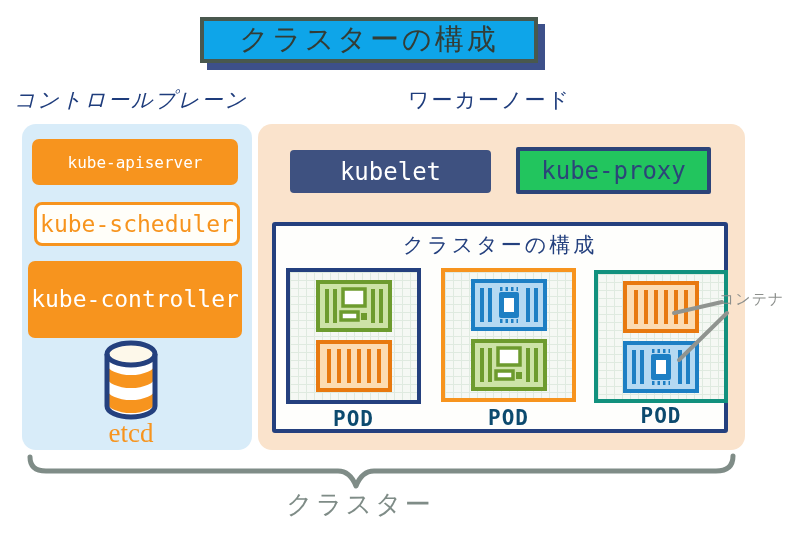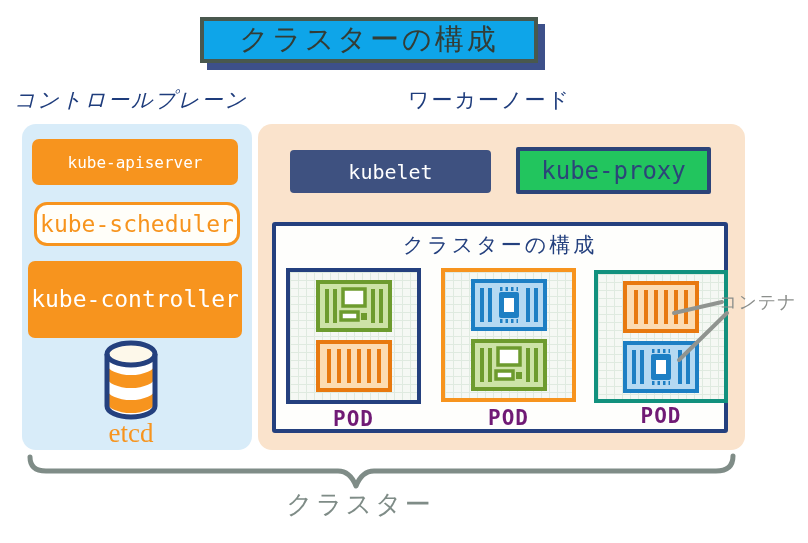--- a/index.html
+++ b/index.html
@@ -46,36 +46,36 @@
     display: flex; align-items: center; justify-content: center;
     font-family: "DejaVu Sans Mono", monospace;
     white-space: pre; text-align: center;
   }
   .box-apiserver {
     left: 32px; top: 139px; width: 206px; height: 46px;
     background: #f7941e; border-radius: 7px; color: #fff; font-size: 16px;
   }
   .box-scheduler {
     left: 34px; top: 202px; width: 206px; height: 44px;
-    background: #fffef9; border: 3px solid #f7941e; border-radius: 13px;
+    background: #fffef9; border: 3px solid #f7941e; border-radius: 8px;
     color: #f7941e; font-size: 23px;
   }
   .box-controller {
     left: 28px; top: 261px; width: 214px; height: 77px;
     background: #f7941e; border-radius: 7px; color: #fff; font-size: 23px;
     line-height: 1.2; flex-direction: row;
   }
   .etcd-icon { left: 102px; top: 340px; }
   .etcd-label {
     left: 95px; top: 418px; width: 72px; text-align: center;
     color: #f7941e; font-size: 27px; font-family: Liberation Serif, serif;
   }
   .box-kubelet {
     left: 290px; top: 150px; width: 201px; height: 43px;
-    background: #3e5180; border-radius: 4px; color: #fff; font-size: 20px;
+    background: #3e5180; border-radius: 4px; color: #fff; font-size: 24px;
   }
   .box-kubeproxy {
     left: 516px; top: 147px; width: 195px; height: 47px;
     background: #22c55e; border: 4px solid #2c4479; border-radius: 2px;
     color: #2c4479; font-size: 24px;
   }
 
   
   .runtime-box {
     left: 272px; top: 222px; width: 456px; height: 211px;
@@ -91,30 +91,30 @@
     background-color: #f5f8f4;
     background-image:
       linear-gradient(#dfeae0 1px, transparent 1px),
       linear-gradient(90deg, #dfeae0 1px, transparent 1px);
     background-size: 8px 8px;
   }
   .pod1 { left: 286px; top: 268px; width: 135px; height: 136px; border: 4px solid #24407e; }
   .pod2 { left: 441px; top: 268px; width: 135px; height: 134px; border: 4px solid #f7941e; }
   .pod3 { left: 594px; top: 270px; width: 134px; height: 133px; border: 4px solid #12917e; }
   .pod-label {
-    text-align: center; color: #701a75; font-size: 21px; font-weight: bold;
+    text-align: center; color: #0c4a6e; font-size: 21px; font-weight: bold;
     font-family: "DejaVu Sans Mono", monospace; letter-spacing: 1px;
   }
   .pod1-label { left: 286px; top: 407px; width: 135px; }
   .pod2-label { left: 441px; top: 406px; width: 135px; }
   .pod3-label { left: 594px; top: 404px; width: 134px; }
 
   
   .container-callout {
-    left: 719px; top: 290px; color: #8c8f8c; font-size: 18px; letter-spacing: 1px;
+    left: 719px; top: 290px; color: #8c8f8c; font-size: 15px; letter-spacing: 1px;
   }
   .cluster-label {
     left: 270px; top: 487px; width: 180px; text-align: center;
     color: #7f8c87; font-size: 26px; letter-spacing: 3px;
   }
   .overlay { left: 0; top: 0; pointer-events: none; }
 </style>
 </head>
 <body>
 

